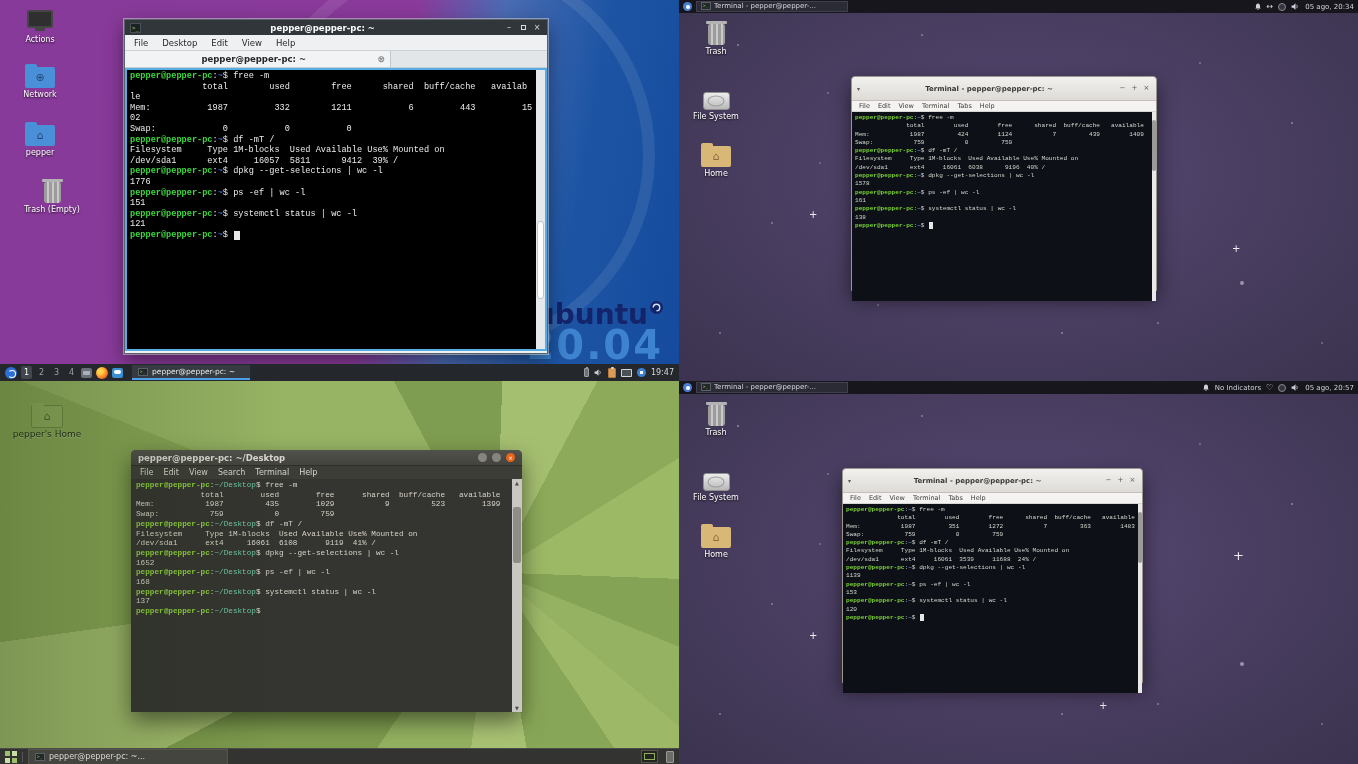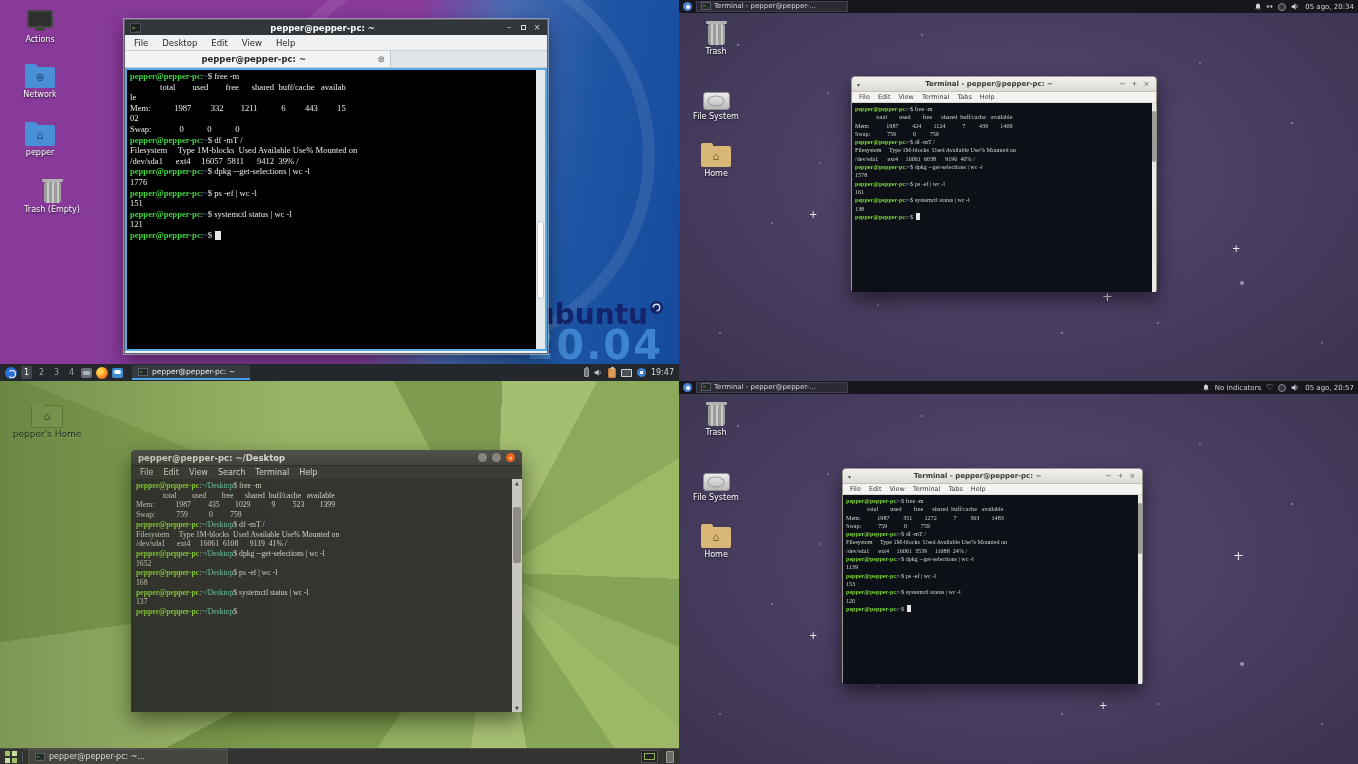--- a/index.html
+++ b/index.html
@@ -77,21 +77,21 @@
   .qtab{width:266px;background:#f2f3f4;display:flex;align-items:center;font-size:8.5px;font-weight:bold;color:#26292c;border-right:1px solid #c3c8cc;padding:0 5px}
   .qtab .tl{flex:1;text-align:center}
   .qtabclose{color:#7d8489;font-size:9px}
   .qterm{height:283px;border:2px solid #58ace4;background:#000;display:flex}
   .qterm .tcontent{flex:1;padding:1px 3px;font-size:8.6px;line-height:10.6px;color:#ebebeb}
   .qscroll{width:9px;background:#e6e9eb;position:relative}
   .qthumb{position:absolute;left:1px;right:1px;top:54%;height:28%;background:#fdfdfd;border:1px solid #bfc4c8;border-radius:3px}
 
   
   .xwin{position:absolute;background:#ecebe8;border:1px solid #9b968e;border-radius:4px 4px 0 0;box-shadow:0 8px 20px rgba(0,0,0,.55)}
-  .xtitle{height:15px;display:flex;align-items:center;padding:0 5px;gap:3px;background:linear-gradient(#f2f1ef,#dedbd6);border-radius:4px 4px 0 0;border-bottom:1px solid #c4c0b9}
+  .xtitle{height:24px;display:flex;align-items:center;padding:0 5px;gap:3px;background:linear-gradient(#f2f1ef,#dedbd6);border-radius:4px 4px 0 0;border-bottom:1px solid #c4c0b9}
   .xtitle .arrow{font-size:6px;color:#5c5954}
   .xtitle .t{flex:1;text-align:center;font-size:7px;font-weight:bold;color:#3b3936}
   .xbtn{font-size:7px;color:#5c5954;width:9px;text-align:center;line-height:9px}
   .xmenu{height:11px;display:flex;align-items:center;background:#f4f3f1;font-size:6.5px;color:#3b3936;padding:0 3px;border-bottom:1px solid #d9d6d1}
   .xmenu span{padding:0 4px}
   .xterm{background:#0d1016;display:flex}
   .xterm .tcontent{flex:1;padding:2px 3px;font-size:6.1px;line-height:8.3px;color:#d3d7cf}
   .xscroll{width:4px;background:#e9e9e9;position:relative}
   .xthumb{position:absolute;left:0;right:0;top:4%;height:27%;background:#9a9a9a;border-radius:2px}
 
@@ -102,21 +102,21 @@
   .gbtn{width:9px;height:9px;border-radius:50%;background:#87857f;display:flex;align-items:center;justify-content:center}
   .gbtn.close{background:#e8641c;color:#fff;font-size:6px;line-height:6px}
   .gmenu{height:13px;background:#3d3d38;display:flex;align-items:center;font-size:8px;color:#d8d5ce;padding:0 4px}
   .gmenu span{padding:0 5px}
   .gterm{height:233px;background:#343430;display:flex}
   .gterm .tcontent{flex:1;padding:2px 5px;font-size:7.7px;line-height:9.7px;color:#d6d3c7}
   .gscroll{width:10px;background:#c9c7c2;position:relative;display:flex;flex-direction:column;align-items:center;justify-content:space-between;font-size:5px;color:#4a4a46;padding:1px 0}
   .gthumb{position:absolute;left:1px;right:1px;top:12%;height:24%;background:#8f8d88;border-radius:2px}
 
   
-  .tcontent{font-family:Liberation Serif, serif;white-space:pre;overflow:hidden}
+  .tcontent{font-family:Liberation Mono, monospace;white-space:pre;overflow:hidden}
   .tline{white-space:pre}
   .tuser{font-weight:bold}
   .term-tl .tuser{color:#3ed43e}.term-tl .tpath{color:#4f84e8}
   .term-x .tuser{color:#7ad236}.term-x .tpath{color:#729fcf}
   .term-g .tuser{color:#8fd13f}.term-g .tpath{color:#6fc9a3}
   .tcursor{display:inline-block;width:.62em;height:1.05em;background:#e6e6e6;vertical-align:text-bottom;margin-left:1px}
 
   
   .panel-tl{position:absolute;left:0;bottom:0;width:100%;height:17px;background:#24282c;display:flex;align-items:center;padding:0 5px;gap:4px;z-index:30}
   .ws{font-size:8px;color:#9aa0a6;width:11px;height:13px;line-height:13px;text-align:center}

